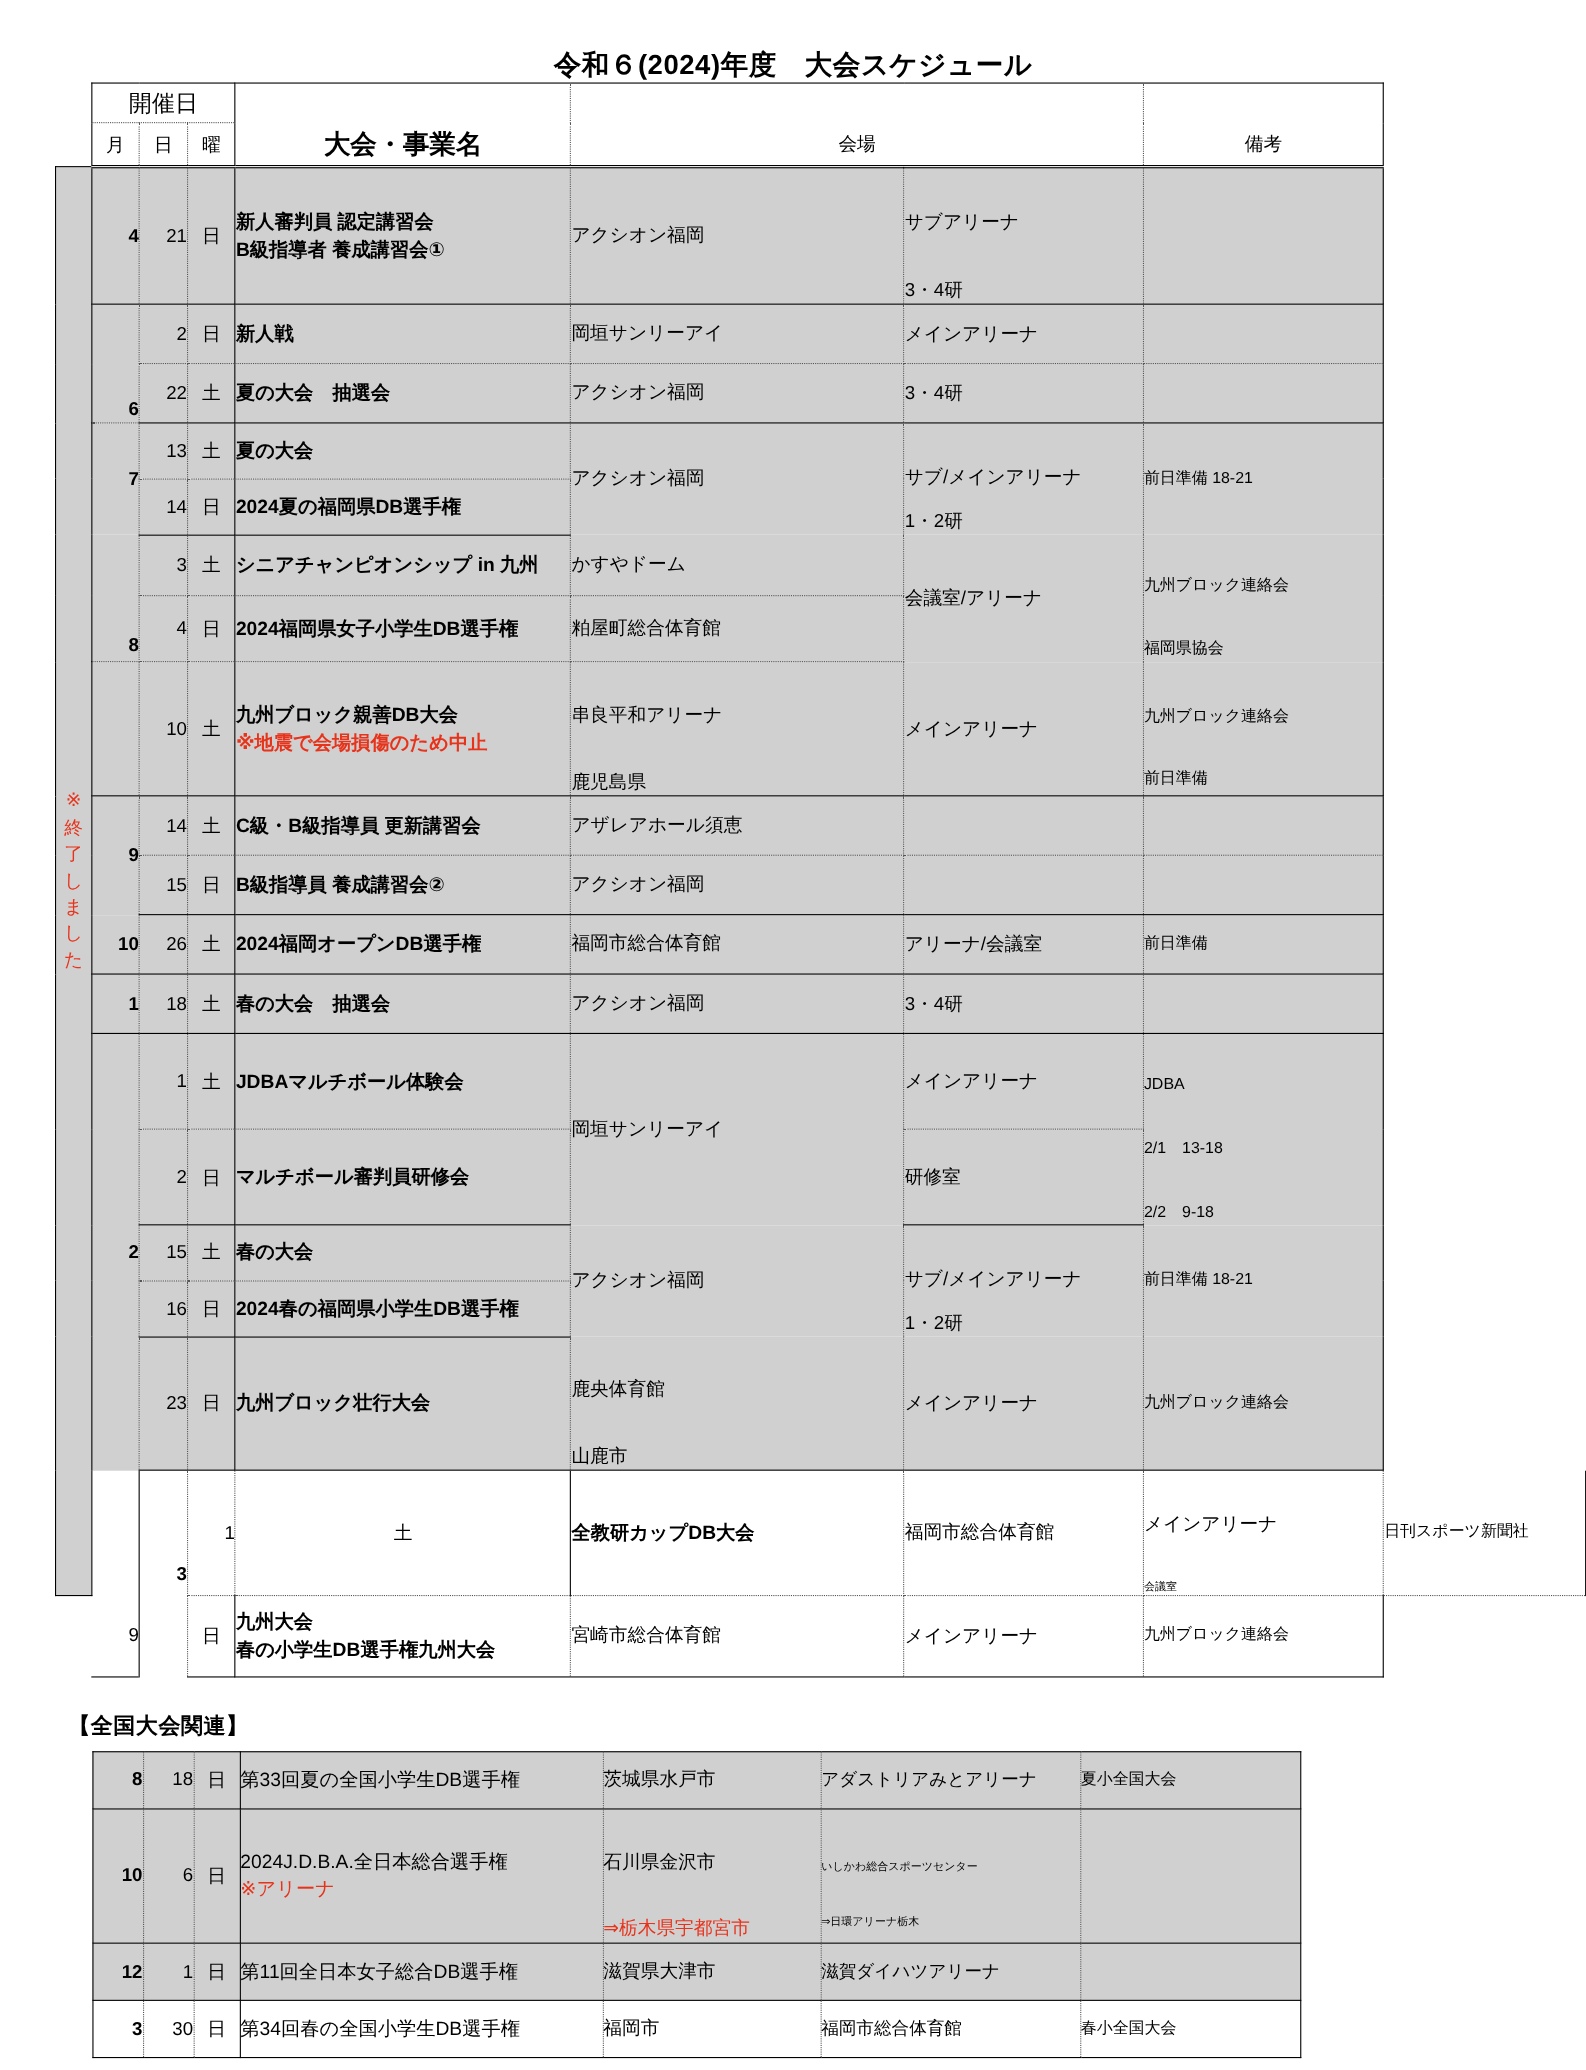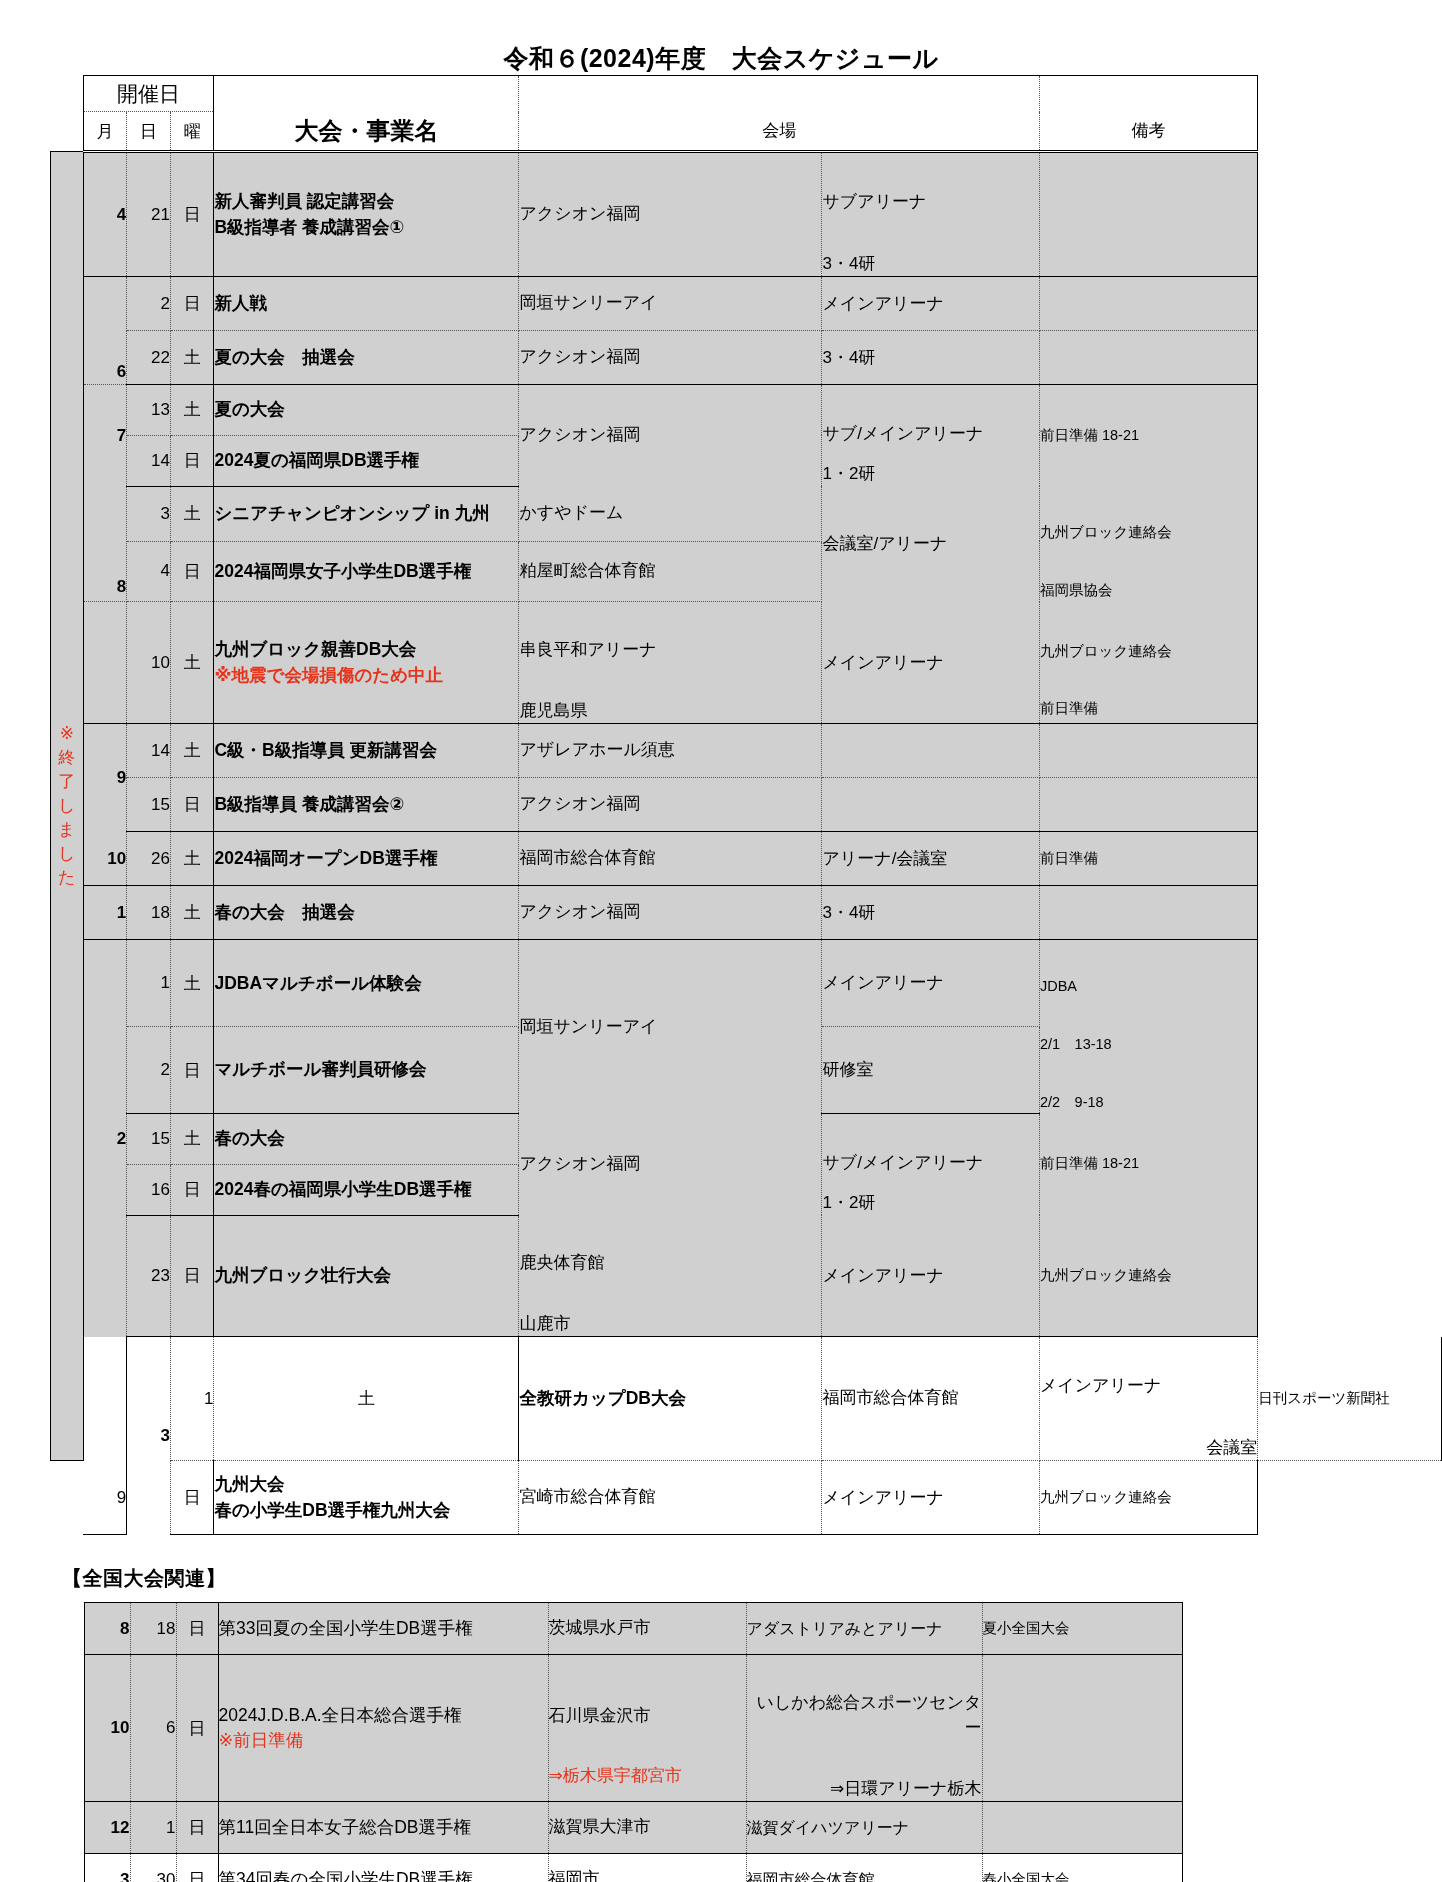--- a/index.html
+++ b/index.html
@@ -201,21 +201,21 @@
     border-right: 1px dotted #555; line-height: 1.45;
   }
   .n-hall {
     width: 236px; font-size: 16px; padding-left: 7px;
     border-right: 1px dotted #555; line-height: 1.45;
   }
   .n-remark {
     width: 200px; font-size: 14.5px; padding-left: 7px;
     border-right: 1.6px solid #000; line-height: 1.45;
   }
-  .hall-small { font-size: 17px; text-align: right; }
+  .hall-small { font-size: 10px; }
 </style>
 </head>
 <body>
 
 <div class="page">
 
   <div class="doc-title">令和６(2024)年度　大会スケジュール</div>
 
 
   <table class="sched">
@@ -491,21 +491,21 @@
         <td class="n-remark shaded solid-t solid-b">夏小全国大会</td>
       </tr>
 
       <tr>
         <td class="nob"></td>
         <td class="n-month shaded solid-b" style="height:80px">10</td>
         <td class="n-day shaded solid-b">6</td>
         <td class="n-wd shaded solid-b">日</td>
         <td class="n-name shaded solid-b">
           <span class="nm-line">2024J.D.B.A.全日本総合選手権</span>
-          <span class="nm-line red">※前日準備</span>
+          <span class="nm-line red">※アリーナ</span>
         </td>
         <td class="n-venue shaded solid-b">
           <span class="sub">石川県金沢市</span>
           <span class="sub red">⇒栃木県宇都宮市</span>
         </td>
         <td class="n-hall shaded solid-b">
           <span class="sub hall-small">いしかわ総合スポーツセンター</span>
           <span class="sub hall-small">⇒日環アリーナ栃木</span>
         </td>
         <td class="n-remark shaded solid-b"></td>

